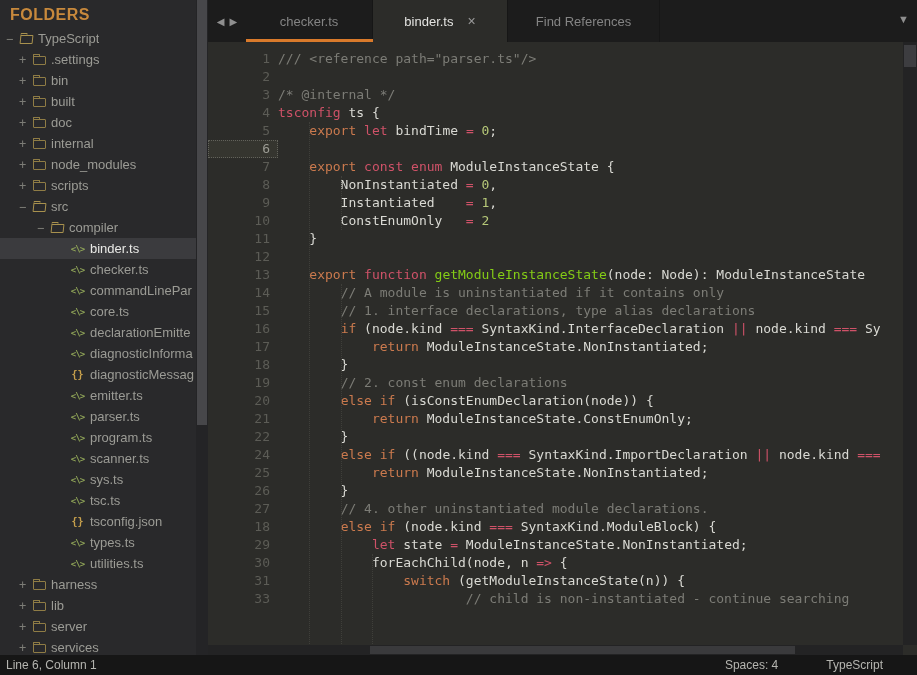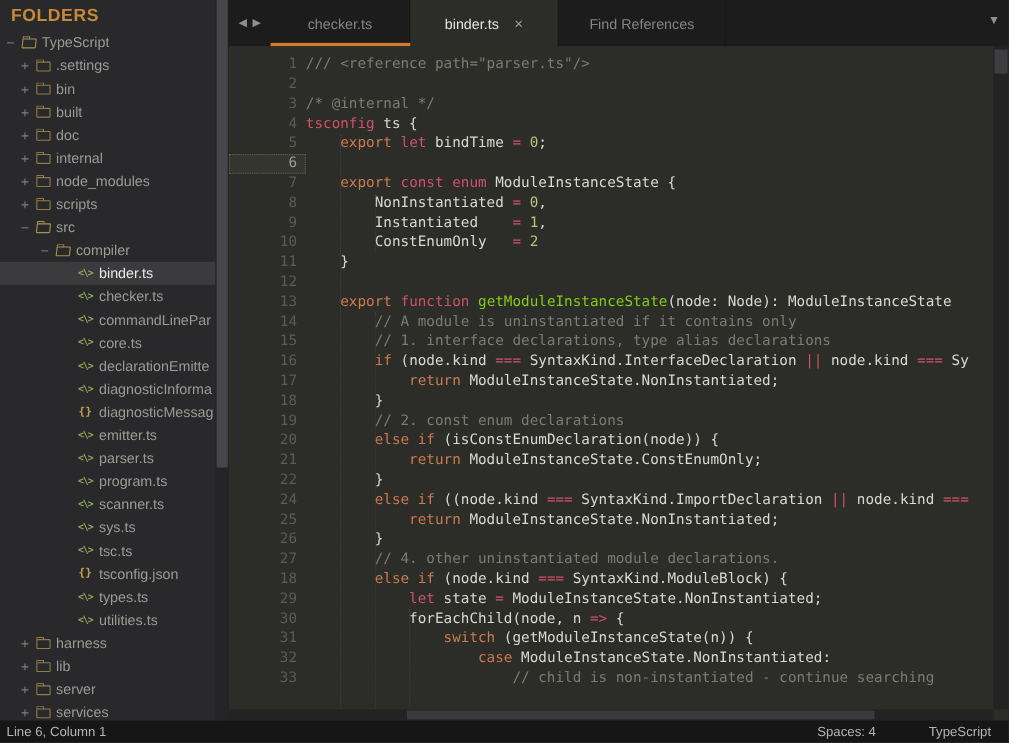--- a/index.html
+++ b/index.html
@@ -123,21 +123,21 @@
   #hscroll{ top:645px; left:0; }
   #hscroll .thumb{ position:absolute; top:1px; left:162px; width:425px; height:8px; background:#3a3a3c; }
 
   
   #statusbar{
     position:absolute; left:0; top:655px; width:917px; height:20px;
     background:#161616; display:flex; align-items:center;
     font-size:12px; color:#b5b5b0;
   }
   #status-left{ padding-left:6px; flex:1 1 auto; }
-  #status-right{ display:flex; gap:48px; padding-right:16px; }
+  #status-right{ display:flex; gap:48px; padding-right:34px; }
 </style>
 </head>
 <body>
 
 <div id="sidebar">
   <div class="folders-header">FOLDERS</div>
   <div id="folder-tree">
       <div class="tree-row lvl0">
         <span class="expander">−</span>
         <span class="icon-folder open"></span>
@@ -326,21 +326,20 @@
       <div class="line"><span class="ln">21</span><span class="tk-w">            </span><span class="tk-o">return</span><span class="tk-w"> ModuleInstanceState.ConstEnumOnly;</span></div>
       <div class="line"><span class="ln">22</span><span class="tk-w">        }</span></div>
       <div class="line"><span class="ln">24</span><span class="tk-w">        </span><span class="tk-o">else</span><span class="tk-w"> </span><span class="tk-o">if</span><span class="tk-w"> ((node.kind </span><span class="tk-p">===</span><span class="tk-w"> SyntaxKind.ImportDeclaration </span><span class="tk-p">||</span><span class="tk-w"> node.kind </span><span class="tk-p">===</span></div>
       <div class="line"><span class="ln">25</span><span class="tk-w">            </span><span class="tk-o">return</span><span class="tk-w"> ModuleInstanceState.NonInstantiated;</span></div>
       <div class="line"><span class="ln">26</span><span class="tk-w">        }</span></div>
       <div class="line"><span class="ln">27</span><span class="tk-w">        </span><span class="tk-c">// 4. other uninstantiated module declarations.</span></div>
       <div class="line"><span class="ln">18</span><span class="tk-w">        </span><span class="tk-o">else</span><span class="tk-w"> </span><span class="tk-o">if</span><span class="tk-w"> (node.kind </span><span class="tk-p">===</span><span class="tk-w"> SyntaxKind.ModuleBlock) {</span></div>
       <div class="line"><span class="ln">29</span><span class="tk-w">            </span><span class="tk-p">let</span><span class="tk-w"> state </span><span class="tk-p">=</span><span class="tk-w"> ModuleInstanceState.NonInstantiated;</span></div>
       <div class="line"><span class="ln">30</span><span class="tk-w">            forEachChild(node, n </span><span class="tk-p">=&gt;</span><span class="tk-w"> {</span></div>
       <div class="line"><span class="ln">31</span><span class="tk-w">                </span><span class="tk-o">switch</span><span class="tk-w"> (getModuleInstanceState(n)) {</span></div>
-      <div class="line"><span class="ln">32</span><span class="tk-w">                    </span><span class="tk-o">case</span><span class="tk-w"> ModuleInstanceState.NonInstantiated:</span></div>
       <div class="line"><span class="ln">33</span><span class="tk-w">                        </span><span class="tk-c">// child is non-instantiated - continue searching</span></div>
       <div class="indent-guide" style="left: 101.298px; top: 80px; height: 522px;"></div>
       <div class="indent-guide" style="left: 132.596px; top: 134px; height: 54px;"></div>
       <div class="indent-guide" style="left: 132.596px; top: 242px; height: 360px;"></div>
       <div class="indent-guide" style="left: 163.894px; top: 512px; height: 90px;"></div>
     </div>
 
   <div id="vscroll">
     <div class="thumb"></div>
   </div>

